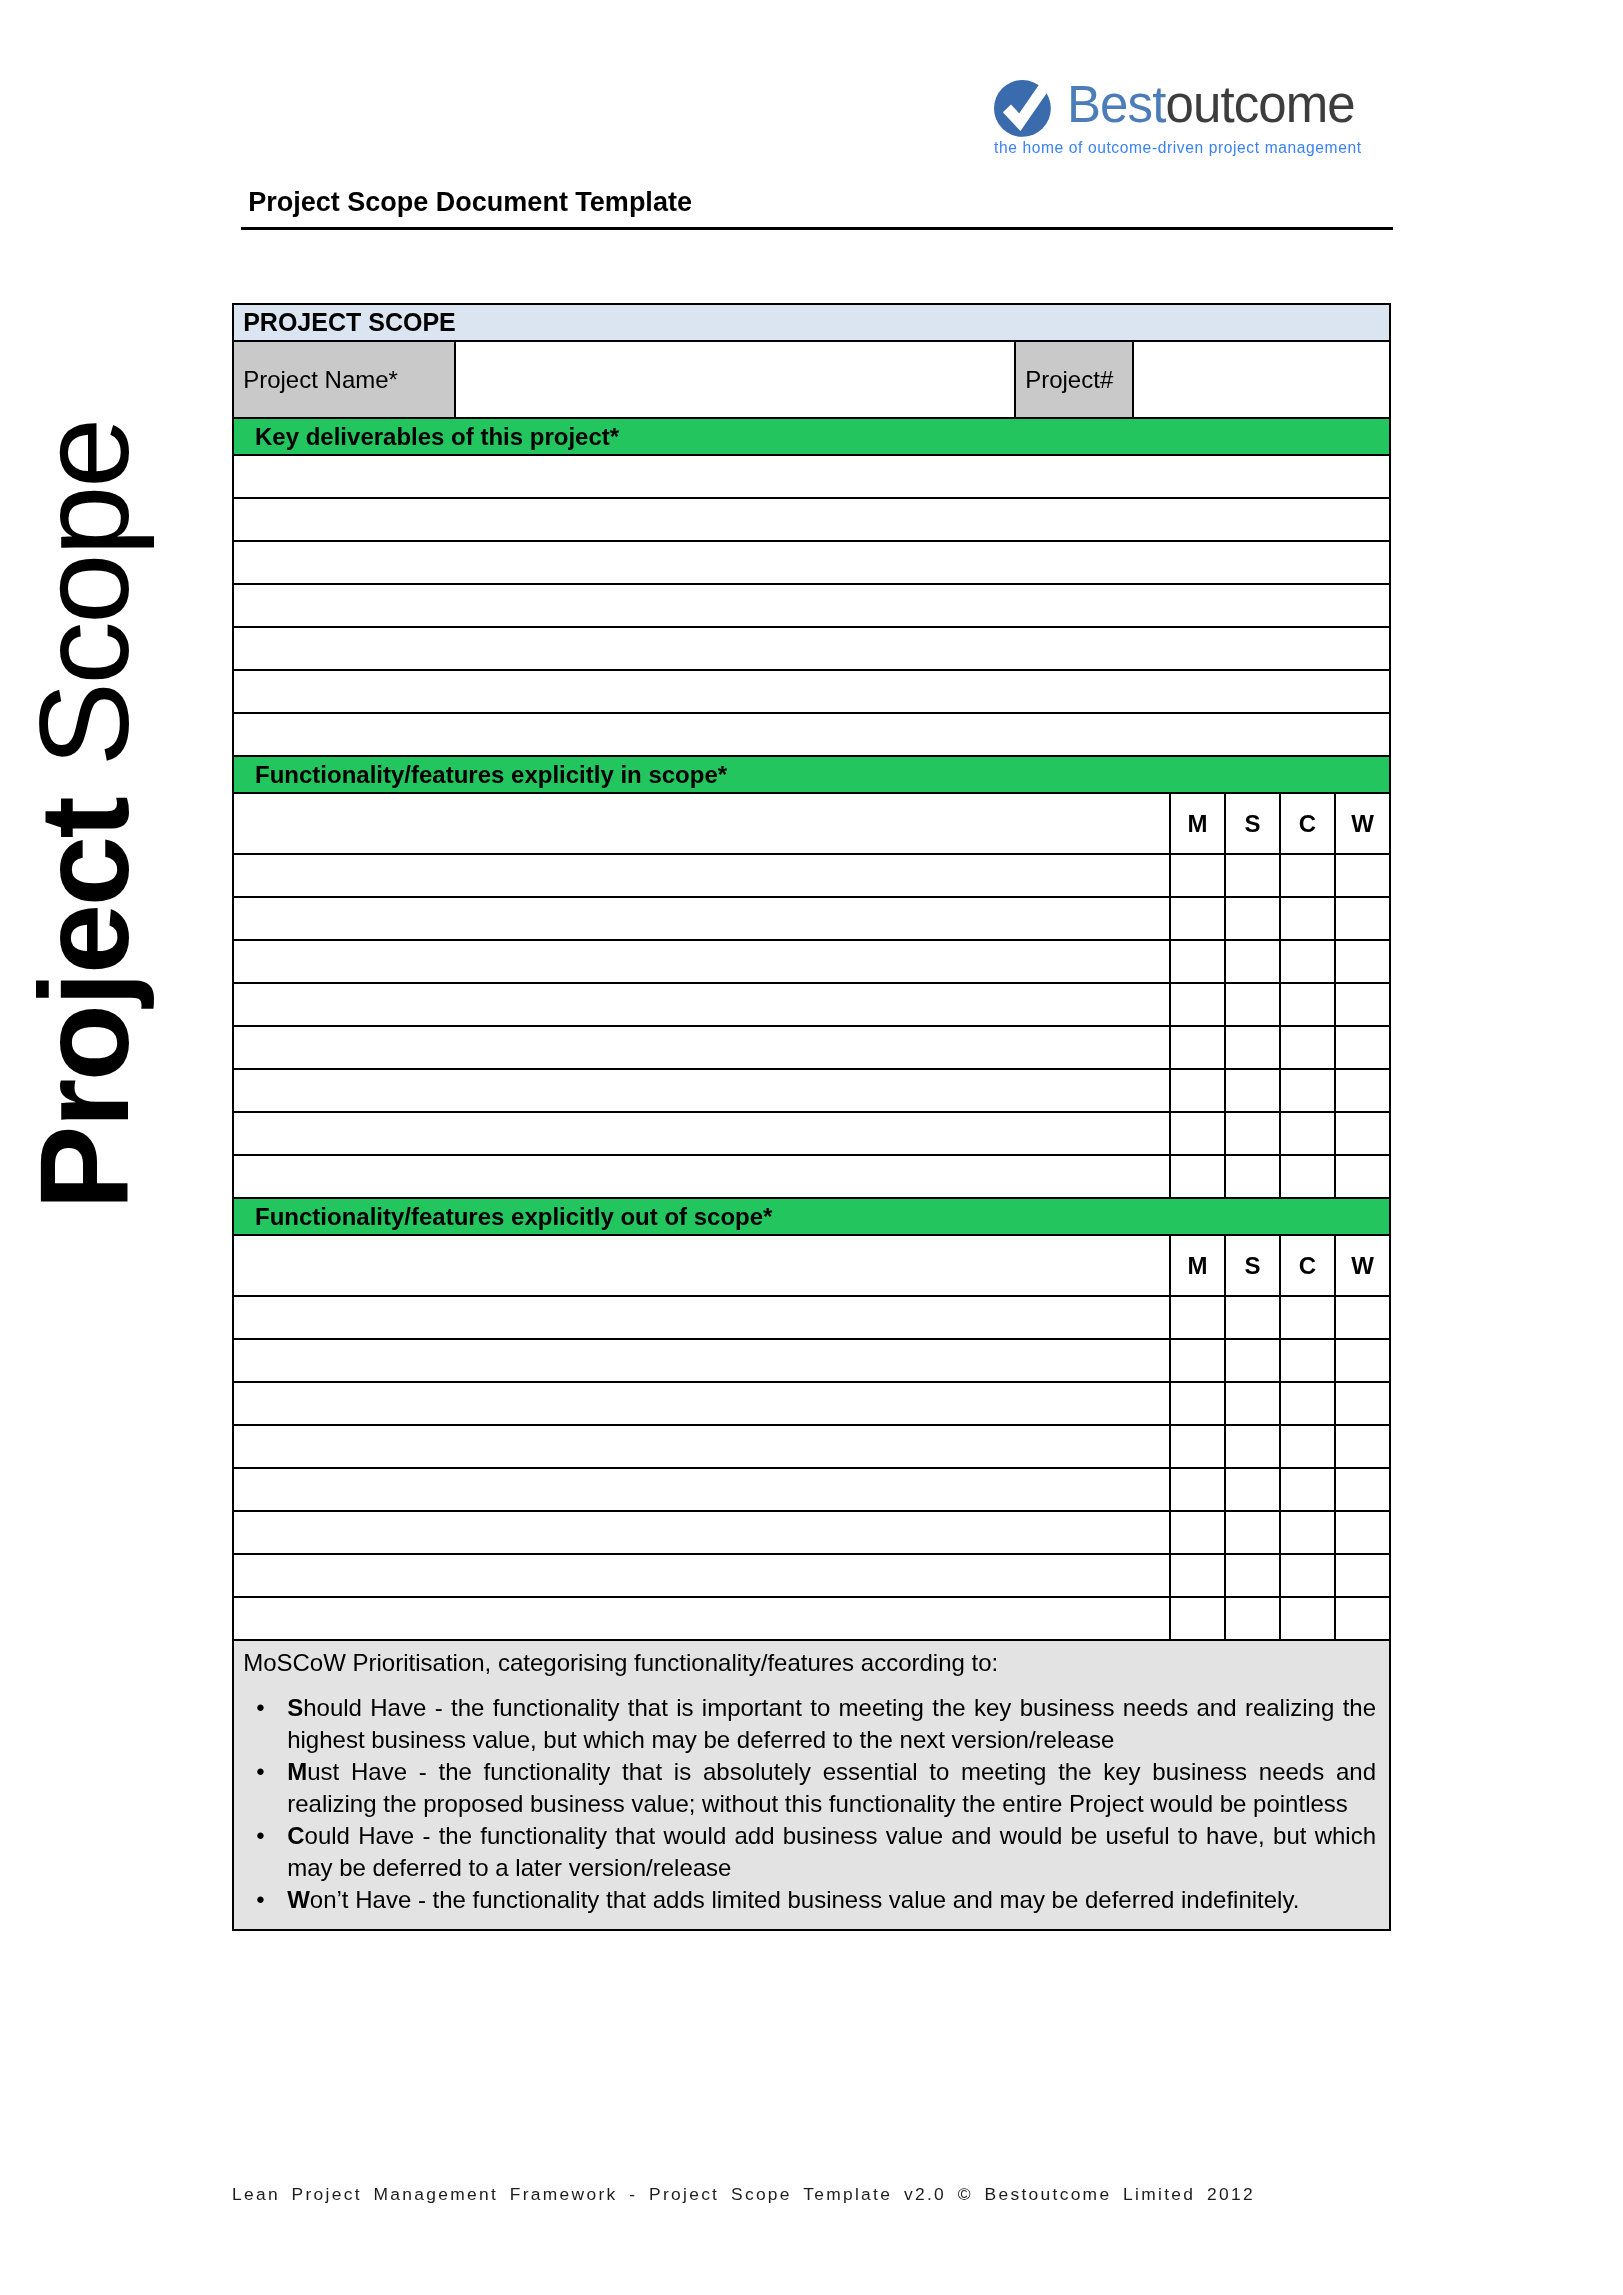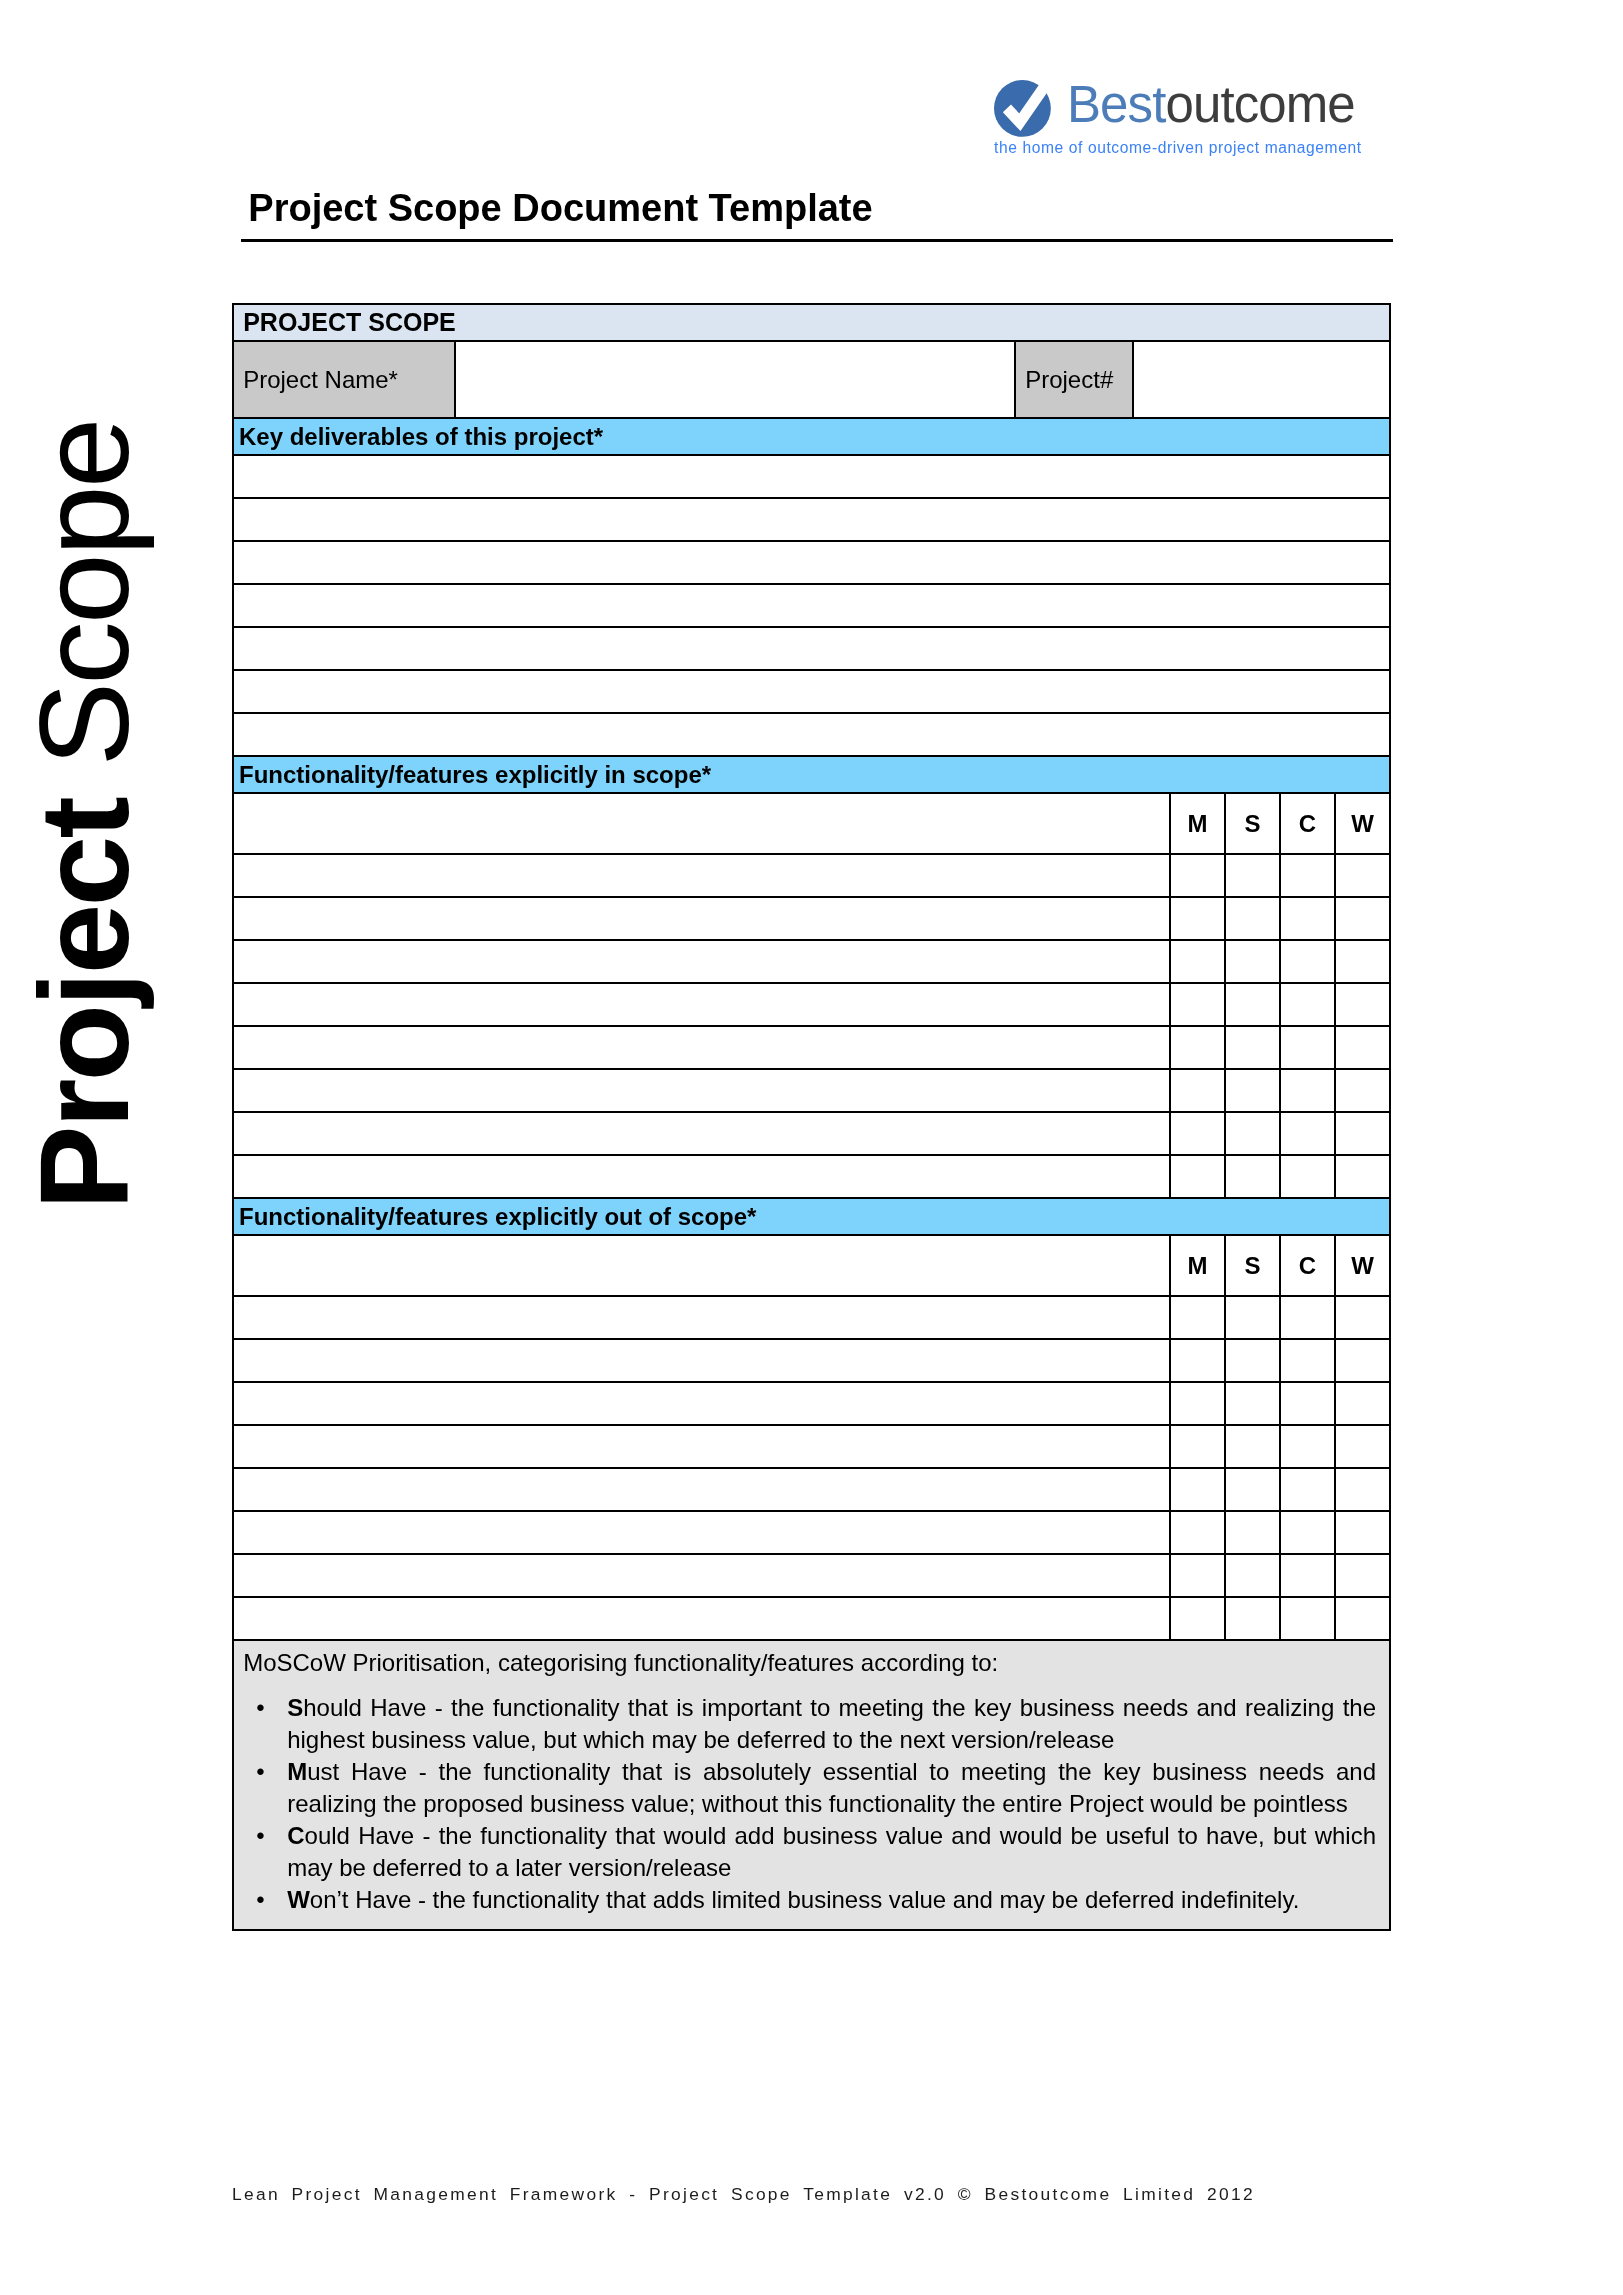--- a/index.html
+++ b/index.html
@@ -15,21 +15,21 @@
   .logo-row { display:flex; align-items:center; gap:11px; }
   .logo-mark { width:62px; height:66px; flex:0 0 auto; }
   .wordmark { font-size:51px; letter-spacing:-0.9px; white-space:nowrap; line-height:66px; }
   .wm-best { color:#4d7db9; }
   .wm-outcome { color:#3d3d3d; }
   .tagline { margin-top:1px; font-size:15.6px; letter-spacing:0.6px; color:#3b82f6; white-space:nowrap; }
 
   
   .doc-title {
     position:absolute; left:241px; top:187px; width:1152px;
-    font-size:38px; font-weight:700; letter-spacing:0;
+    font-size:27px; font-weight:700; letter-spacing:0;
     padding:0 0 9.2px 7.3px; border-bottom:3.7px solid #000;
   }
 
   
   .side-label {
     position:absolute; left:20px; top:1210px; width:946px; height:138px;
     transform:rotate(-90deg); transform-origin:0 0;
     font-size:127px; line-height:129px; white-space:nowrap; letter-spacing:-2.8px;
   }
   .side-bold { font-weight:700; }
@@ -41,22 +41,22 @@
     border:2.8px solid #000; background:#fff;
   }
   .trow { display:flex; width:100%; border-bottom:2.8px solid #000; }
   .trow:last-child { border-bottom:none; }
 
   .hdr-main {
     height:35px; background:#dbe5f2; font-size:25px; font-weight:700;
     display:flex; align-items:center; padding-left:9.2px;
   }
   .hdr-gray {
-    height:35px; background:#7dd3fc; font-size:24px; font-weight:700;
-    display:flex; align-items:center; padding-left:5px;
+    height:35px; background:#22c55e; font-size:24px; font-weight:700;
+    display:flex; align-items:center; padding-left:21px;
   }
 
   .name-row { height:77px; }
   .cell { display:flex; align-items:center; }
   .lbl { background:#c9c9c9; font-size:24px; font-weight:400; padding-left:9.2px; }
   .lbl-name { width:222px; border-right:2.8px solid #000; }
   .fld-name { width:560px; background:#fff; border-right:2.8px solid #000; }
   .lbl-num  { width:118px; border-right:2.8px solid #000; }
   .fld-num  { flex:1; background:#fff; }
 

